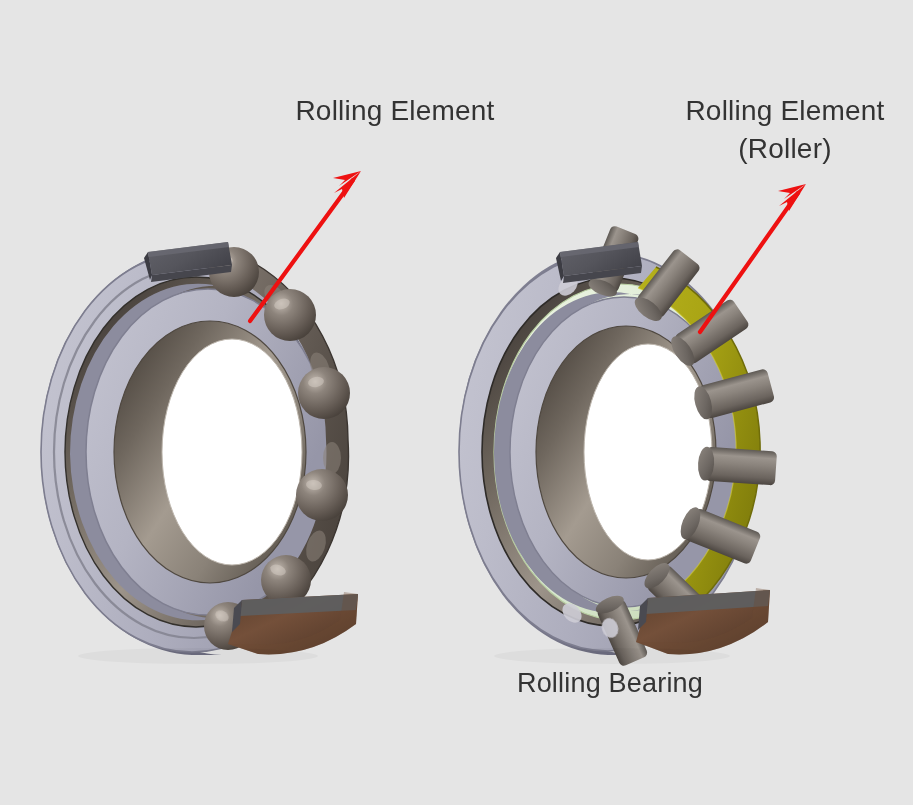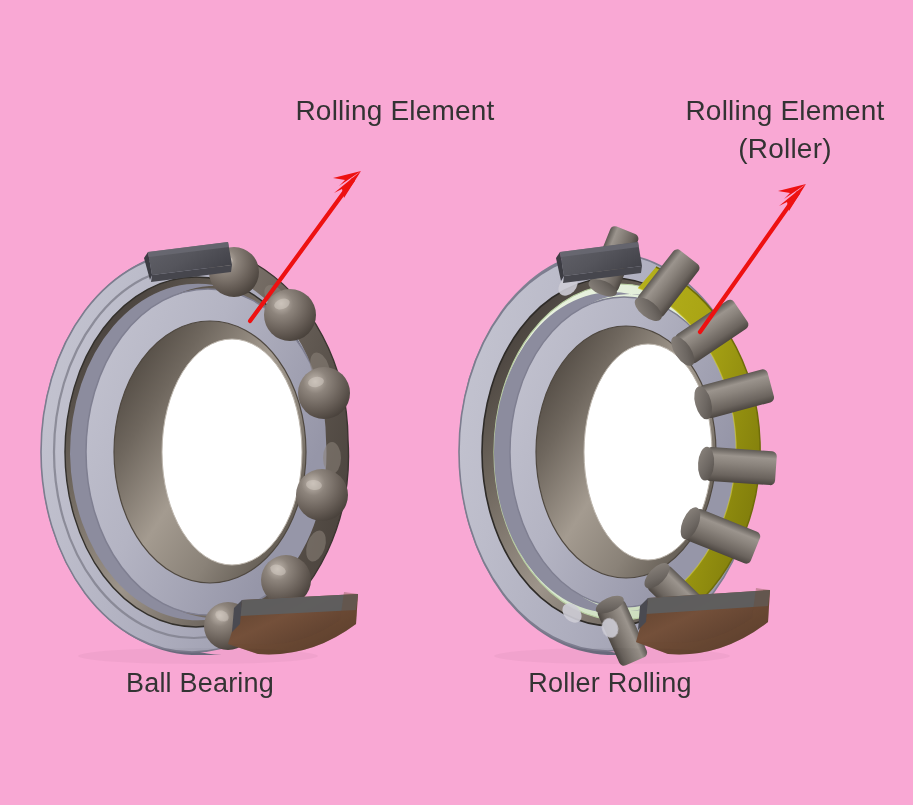--- a/index.html
+++ b/index.html
@@ -7,21 +7,21 @@
     padding: 0;
     background: #ffffff;
   }
   body {
     font-family: "Liberation Sans", sans-serif;
   }
   #page {
     position: relative;
     width: 913px;
     height: 805px;
-    background: #f9a8d4;
+    background: #e5e5e5;
     overflow: hidden;
   }
   .annot-label {
     position: absolute;
     text-align: center;
     color: #333333;
     font-family: "Liberation Sans", sans-serif;
     font-size: 28px;
     line-height: 38px;
     letter-spacing: 0.2px;
@@ -396,17 +396,16 @@
 
   <div class="annot-label" id="label-ball">
     <div>Rolling Element</div>
   </div>
 
   <div class="annot-label" id="label-roller">
     <div>Rolling Element</div>
     <div>(Roller)</div>
   </div>
 
-  <div class="caption" id="caption-ball">Ball Bearing</div>
-
-  <div class="caption" id="caption-roller">Roller Rolling</div>
+
+  <div class="caption" id="caption-roller">Rolling Bearing</div>
 
 </div>
 
 </body></html>

